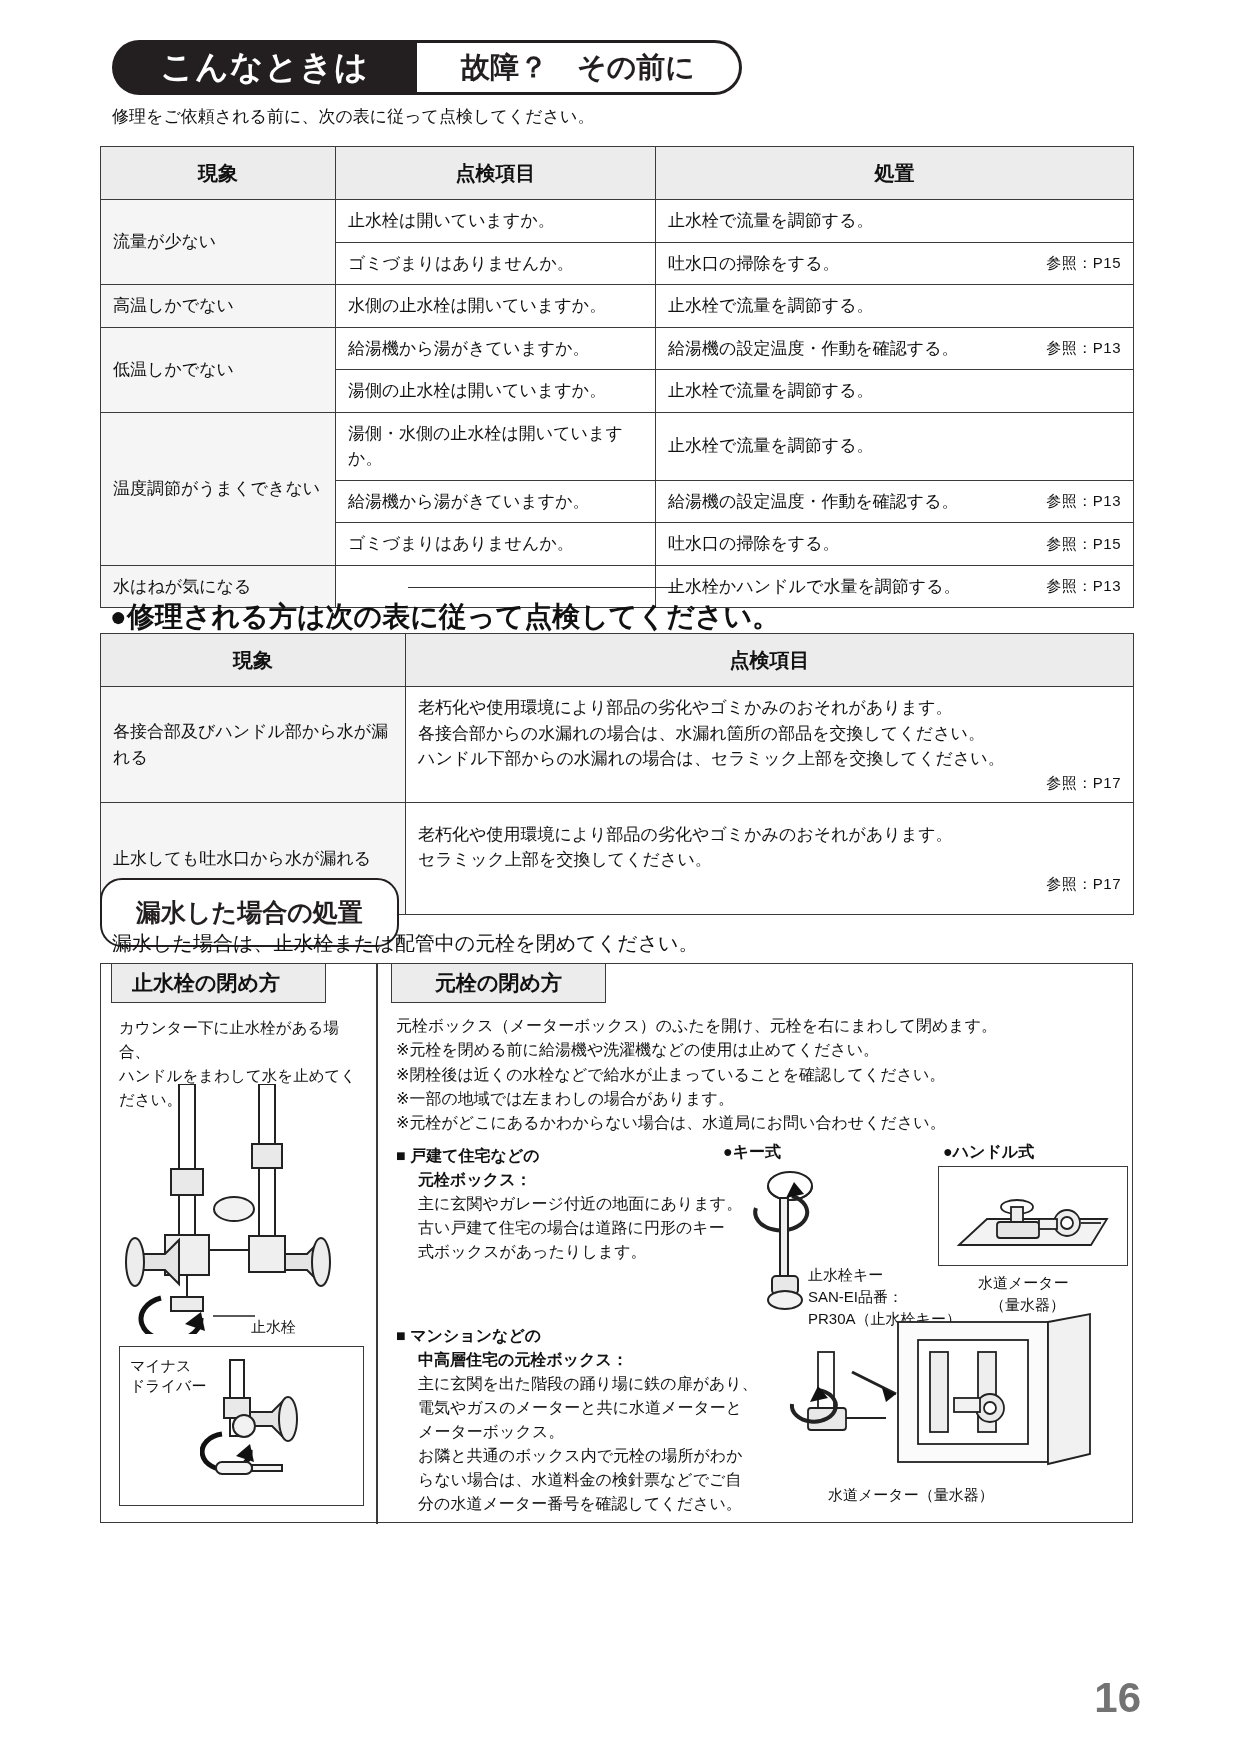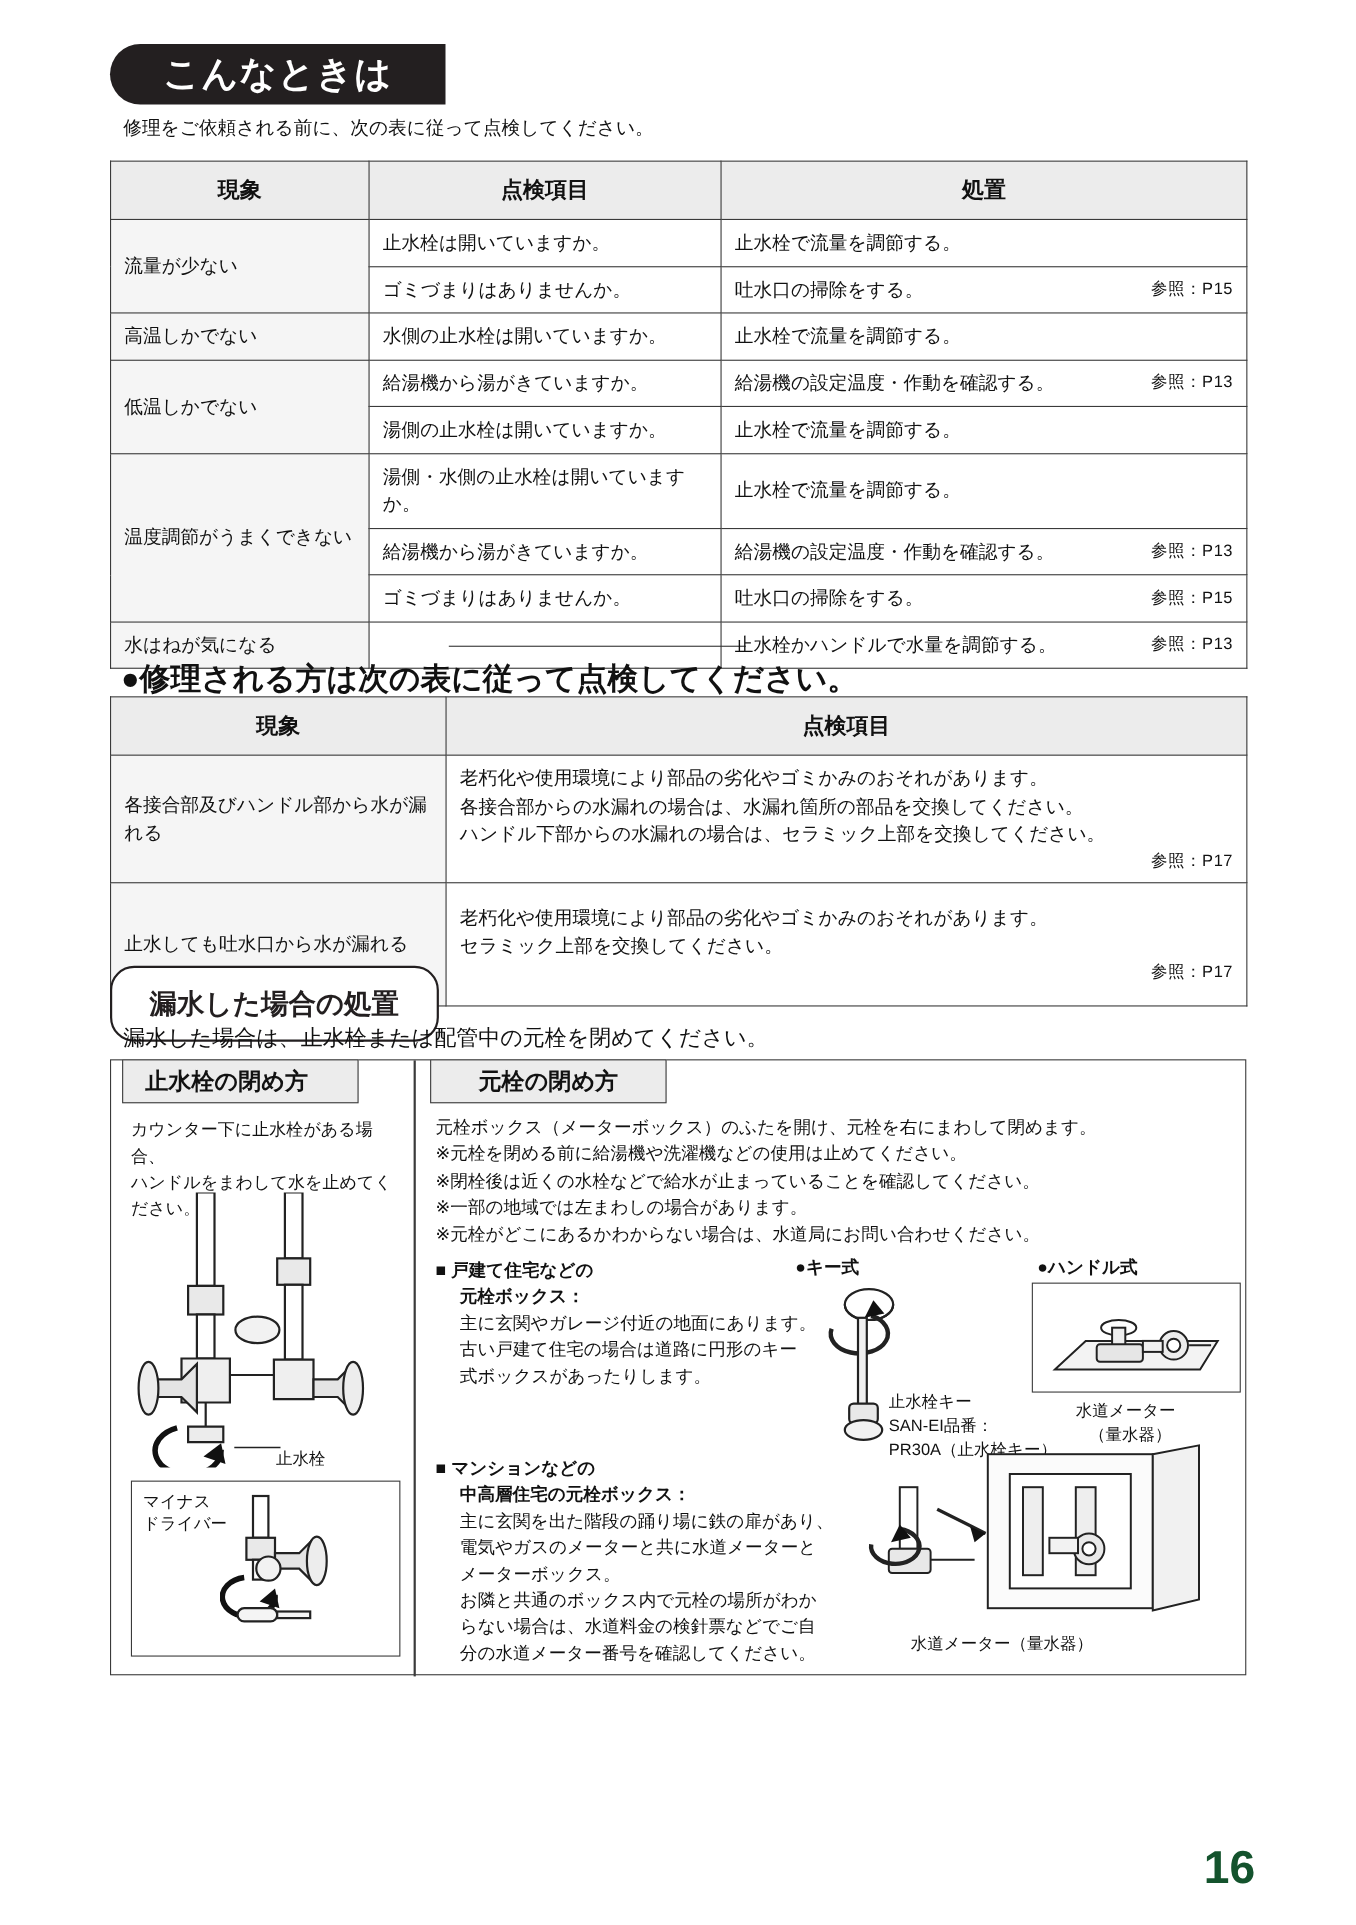--- a/index.html
+++ b/index.html
@@ -8,21 +8,21 @@
     width:1233px; height:1750px;
     background:#ffffff;
     font-family:"Liberation Sans","DejaVu Sans",sans-serif;
     color:#111;
     position:relative;
     overflow:hidden;
   }
   .page { position:absolute; left:0; top:0; width:1233px; height:1750px; }
 
   
-  .banner { position:absolute; left:100px; top:40px; width:630px; height:40px; }
+  .banner { position:absolute; left:112px; top:40px; width:630px; height:40px; }
   .banner-left {
     position:absolute; left:0; top:0; width:305px; height:55px;
     background:#231f20; border-radius:28px 0 0 28px;
     display:flex; align-items:center; justify-content:center;
     color:#fff; font-size:33px; font-weight:bold; letter-spacing:1px;
   }
   .banner-right {
     position:absolute; left:305px; top:0; width:325px; height:55px;
     border:3px solid #231f20; border-left:none; border-radius:0 28px 28px 0;
     background:#fff;
@@ -105,31 +105,32 @@
   .indent { margin-left:22px; }
 
   .small-label { position:absolute; font-size:15px; line-height:1.4; }
   .dot-label { position:absolute; font-size:16px; font-weight:bold; }
 
   
   .figbox { position:absolute; border:1.5px solid #3a3a3a; background:#fff; }
 
   .pagenum {
     position:absolute; right:92px; bottom:28px;
-    font-size:42px; font-weight:bold; color:#14532d;
+    font-size:42px; font-weight:bold; color:#737373;
   }
   svg { display:block; }
 </style>
 </head>
 <body>
 
 <div class="page">
 
   <div class="banner">
     <div class="banner-left">こんなときは</div>
+    <div class="banner-right">故障？　その前に</div>
   </div>
 
   <div class="lead">修理をご依頼される前に、次の表に従って点検してください。</div>
 
   <table class="grid" id="table1">
     <colgroup>
         <col style="width:235px">
         <col style="width:320px">
         <col style="width:478px">
       </colgroup>

